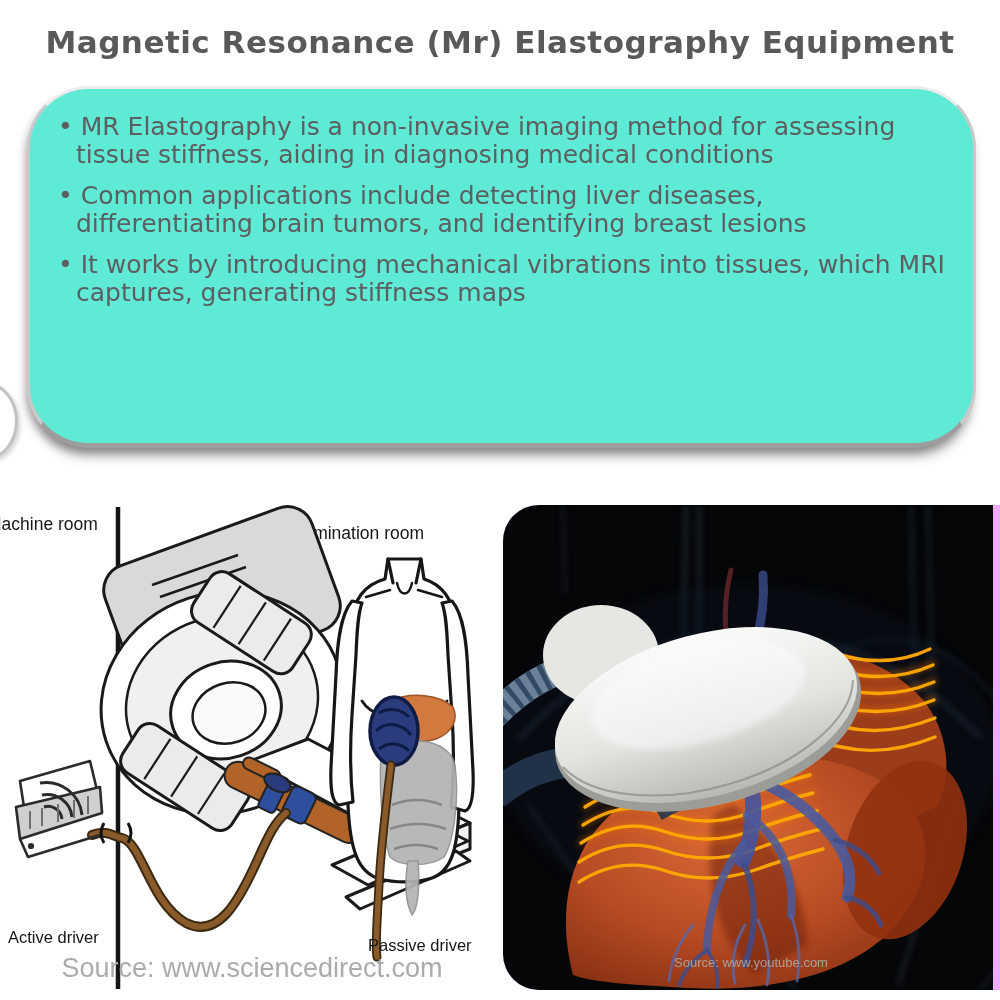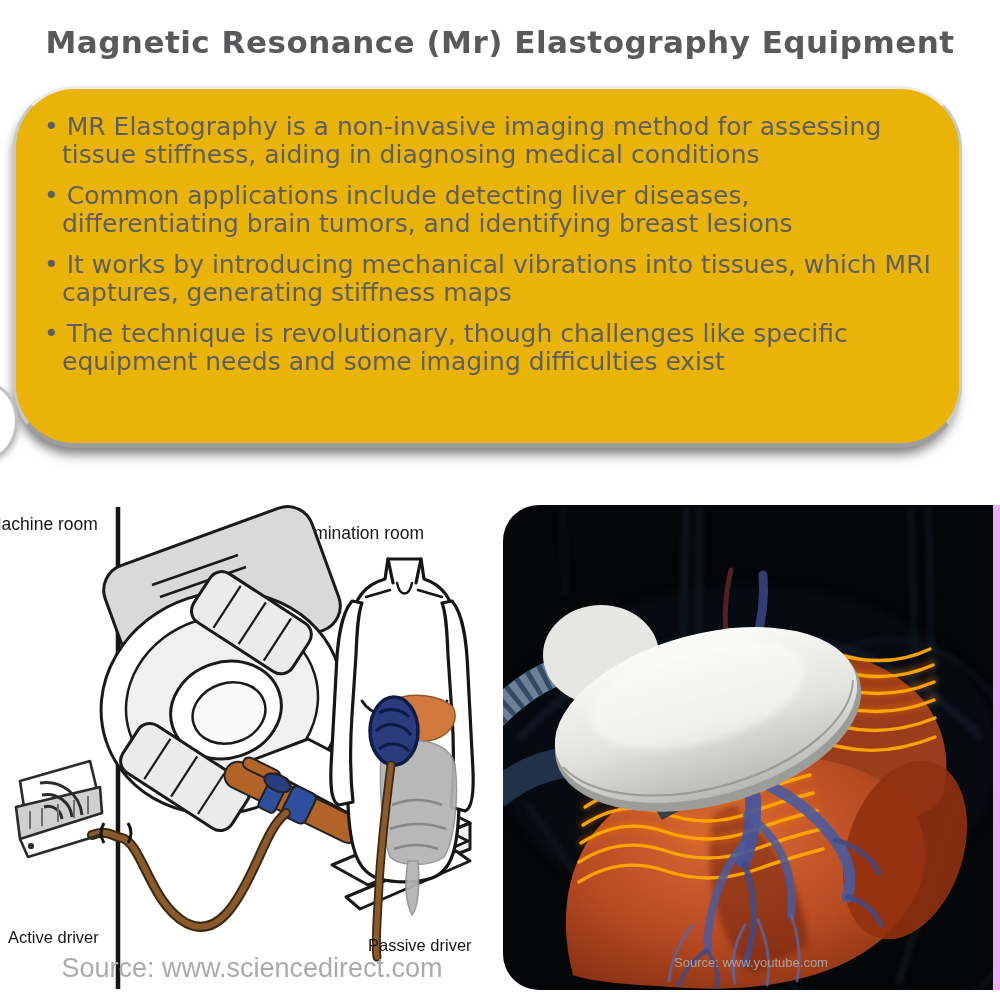--- a/index.html
+++ b/index.html
@@ -7,22 +7,22 @@
     width:1000px;height:1000px;position:relative;overflow:hidden;
     background:#ffffff;
     font-family:"DejaVu Sans","Liberation Sans",sans-serif;
   }
   .page-title{
     position:absolute;top:24px;left:0;width:1000px;
     text-align:center;font-size:31px;font-weight:600;letter-spacing:.5px;
     color:#58595b;
   }
   .info-box{
-    position:absolute;left:13px;top:86px;width:889px;height:330px;
-    background:#eab308;
+    position:absolute;left:27px;top:86px;width:889px;height:330px;
+    background:#5eead4;
     border:3px solid #c9c9c9;border-top-color:#ececec;border-bottom:5px solid #9d9d9d;
     border-radius:62px;
     box-shadow:0 12px 12px -5px rgba(75,75,75,.55), -5px 6px 9px -3px rgba(120,120,120,.45);
     padding:24px 26px 0 28px;
   }
   .bullet{
     font-size:25px;line-height:28px;color:#5d5e60;
     margin:0 0 13px 0;padding-left:18px;text-indent:-18px;
   }
   .bullet::before{content:"• ";color:#5d5e60;}
@@ -44,21 +44,20 @@
 </style>
 </head>
 <body>
 
 <div class="page-title">Magnetic Resonance (Mr) Elastography Equipment</div>
 
 <div class="info-box">
   <div class="bullet">MR Elastography is a non-invasive imaging method for assessing tissue stiffness, aiding in diagnosing medical conditions</div>
   <div class="bullet">Common applications include detecting liver diseases, differentiating brain tumors, and identifying breast lesions</div>
   <div class="bullet">It works by introducing mechanical vibrations into tissues, which MRI captures, generating stiffness maps</div>
-  <div class="bullet">The technique is revolutionary, though challenges like specific equipment needs and some imaging difficulties exist</div>
 </div>
 
 <div class="edge-fragment"></div>
 
 <div class="figures">
 
   <div class="diagram-wrap">
     <svg viewBox="0 0 505 495" width="505" height="495">
 
       <line x1="118" y1="2" x2="118" y2="484" stroke="#141414" stroke-width="4.5"></line>

